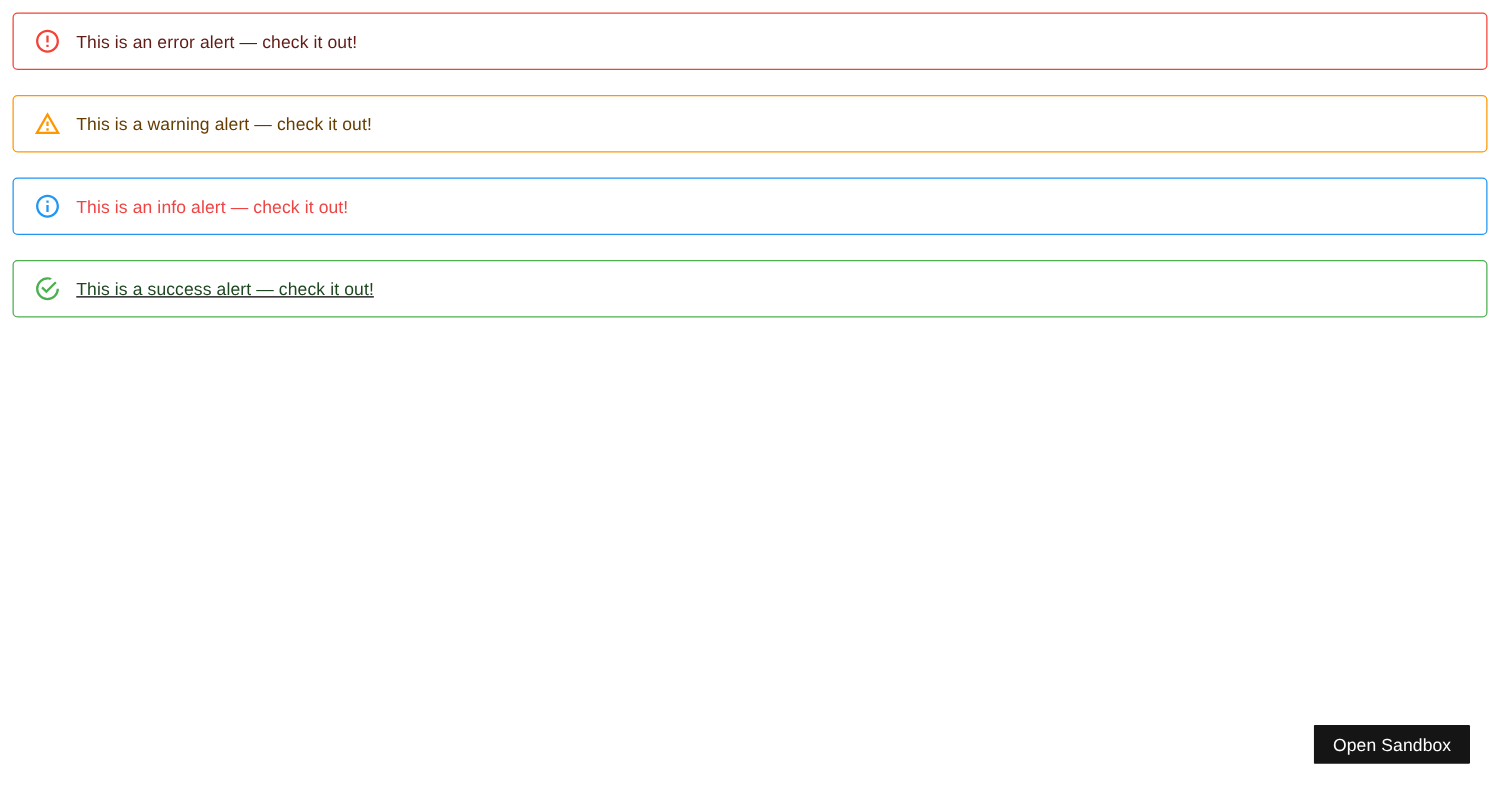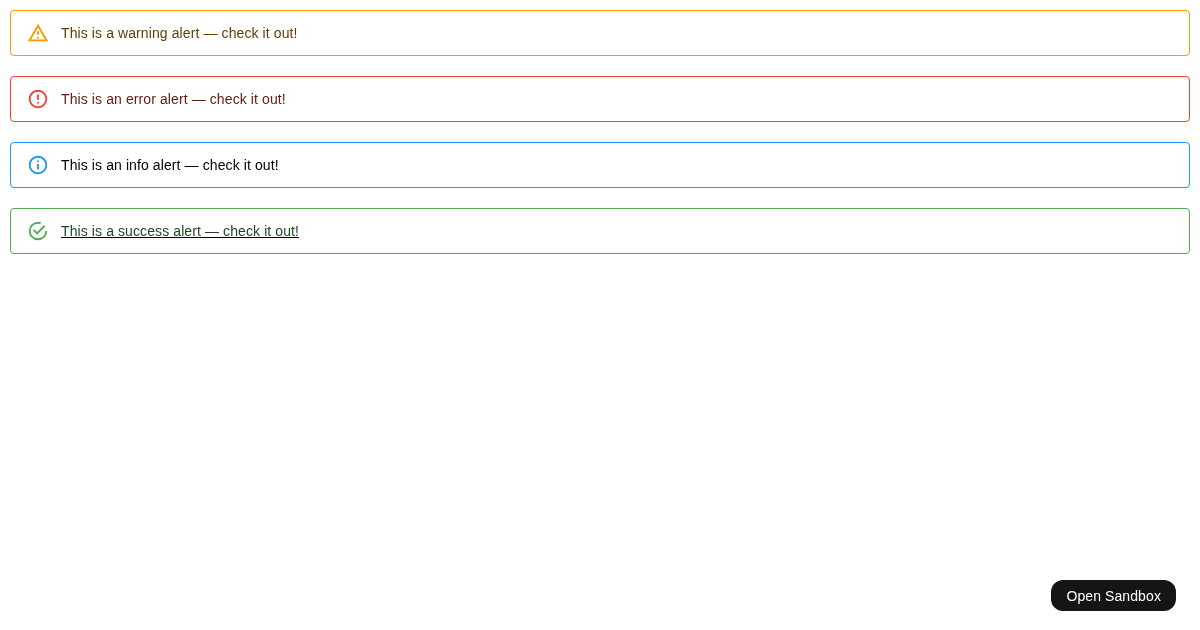--- a/index.html
+++ b/index.html
@@ -39,66 +39,66 @@
     line-height: 20px;
     letter-spacing: 0.1px;
   }
   .alert-error   { border-color: #f44336; }
   .alert-error   .alert-message { color: #611a15; }
   .alert-error   .alert-icon svg { fill: #f44336; }
   .alert-warning { border-color: #ff9800; }
   .alert-warning .alert-message { color: #663c00; }
   .alert-warning .alert-icon svg { fill: #ff9800; }
   .alert-info    { border-color: #2196f3; }
-  .alert-info    .alert-message { color: #000000; }
+  .alert-info    .alert-message { color: #ef4444; }
   .alert-info    .alert-icon svg { fill: #2196f3; }
   .alert-success { border-color: #4caf50; text-decoration: underline; }
   .alert-success .alert-message { color: #1e4620; }
   .alert-success .alert-icon svg { fill: #4caf50; }
 
   .open-sandbox-button {
     position: fixed;
     right: 24px;
     bottom: 19px;
     height: 31px;
     padding: 0 15px;
     display: inline-flex;
     align-items: center;
     background: #151515;
     color: #ffffff;
     font-size: 14px;
     font-weight: 500;
     letter-spacing: 0.1px;
     border: none;
-    border-radius: 12px;
+    border-radius: 1px;
     cursor: pointer;
     font-family: "Liberation Sans", "DejaVu Sans", sans-serif;
   }
 </style>
 </head>
 <body>
 
 <div class="alerts-stack">
 
+  <div class="alert alert-error">
+    <span class="alert-icon">
+      <svg viewBox="0 0 24 24" aria-hidden="true">
+        <path d="M11 15h2v2h-2zm0-8h2v6h-2zm.99-5C6.47 2 2 6.48 2 12s4.47 10 9.99 10C17.52 22 22 17.52 22 12S17.52 2 11.99 2zM12 20c-4.42 0-8-3.58-8-8s3.58-8 8-8 8 3.58 8 8-3.58 8-8 8z"></path>
+      </svg>
+    </span>
+    <span class="alert-message">This is an error alert — check it out!</span>
+  </div>
+
   <div class="alert alert-warning">
     <span class="alert-icon">
       <svg viewBox="0 0 24 24" aria-hidden="true">
         <path d="M12 5.99L19.53 19H4.47L12 5.99M12 2L1 21h22L12 2zm1 14h-2v2h2v-2zm0-6h-2v4h2v-4z"></path>
       </svg>
     </span>
     <span class="alert-message">This is a warning alert — check it out!</span>
-  </div>
-
-  <div class="alert alert-error">
-    <span class="alert-icon">
-      <svg viewBox="0 0 24 24" aria-hidden="true">
-        <path d="M11 15h2v2h-2zm0-8h2v6h-2zm.99-5C6.47 2 2 6.48 2 12s4.47 10 9.99 10C17.52 22 22 17.52 22 12S17.52 2 11.99 2zM12 20c-4.42 0-8-3.58-8-8s3.58-8 8-8 8 3.58 8 8-3.58 8-8 8z"></path>
-      </svg>
-    </span>
-    <span class="alert-message">This is an error alert — check it out!</span>
   </div>
 
   <div class="alert alert-info">
     <span class="alert-icon">
       <svg viewBox="0 0 24 24" aria-hidden="true">
         <path d="M11 7h2v2h-2zm0 4h2v6h-2zm1-9C6.48 2 2 6.48 2 12s4.48 10 10 10 10-4.48 10-10S17.52 2 12 2zm0 18c-4.41 0-8-3.59-8-8s3.59-8 8-8 8 3.59 8 8-3.59 8-8 8z"></path>
       </svg>
     </span>
     <span class="alert-message">This is an info alert — check it out!</span>
   </div>

